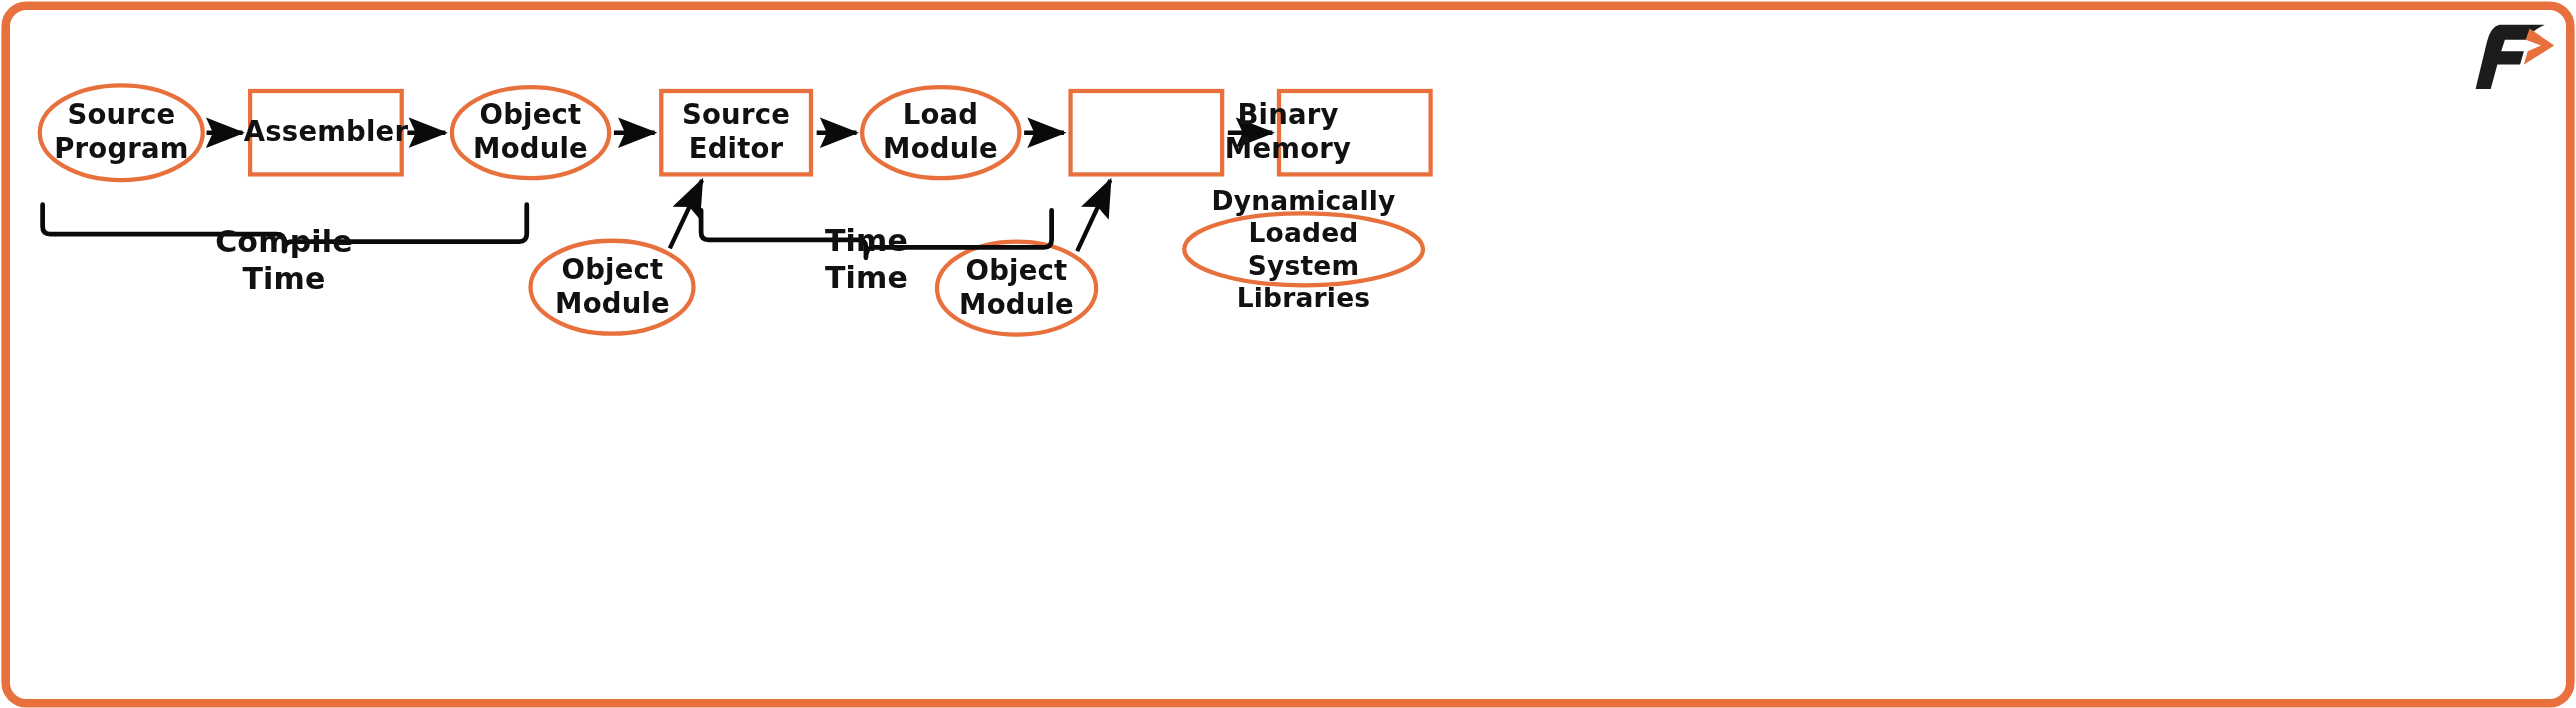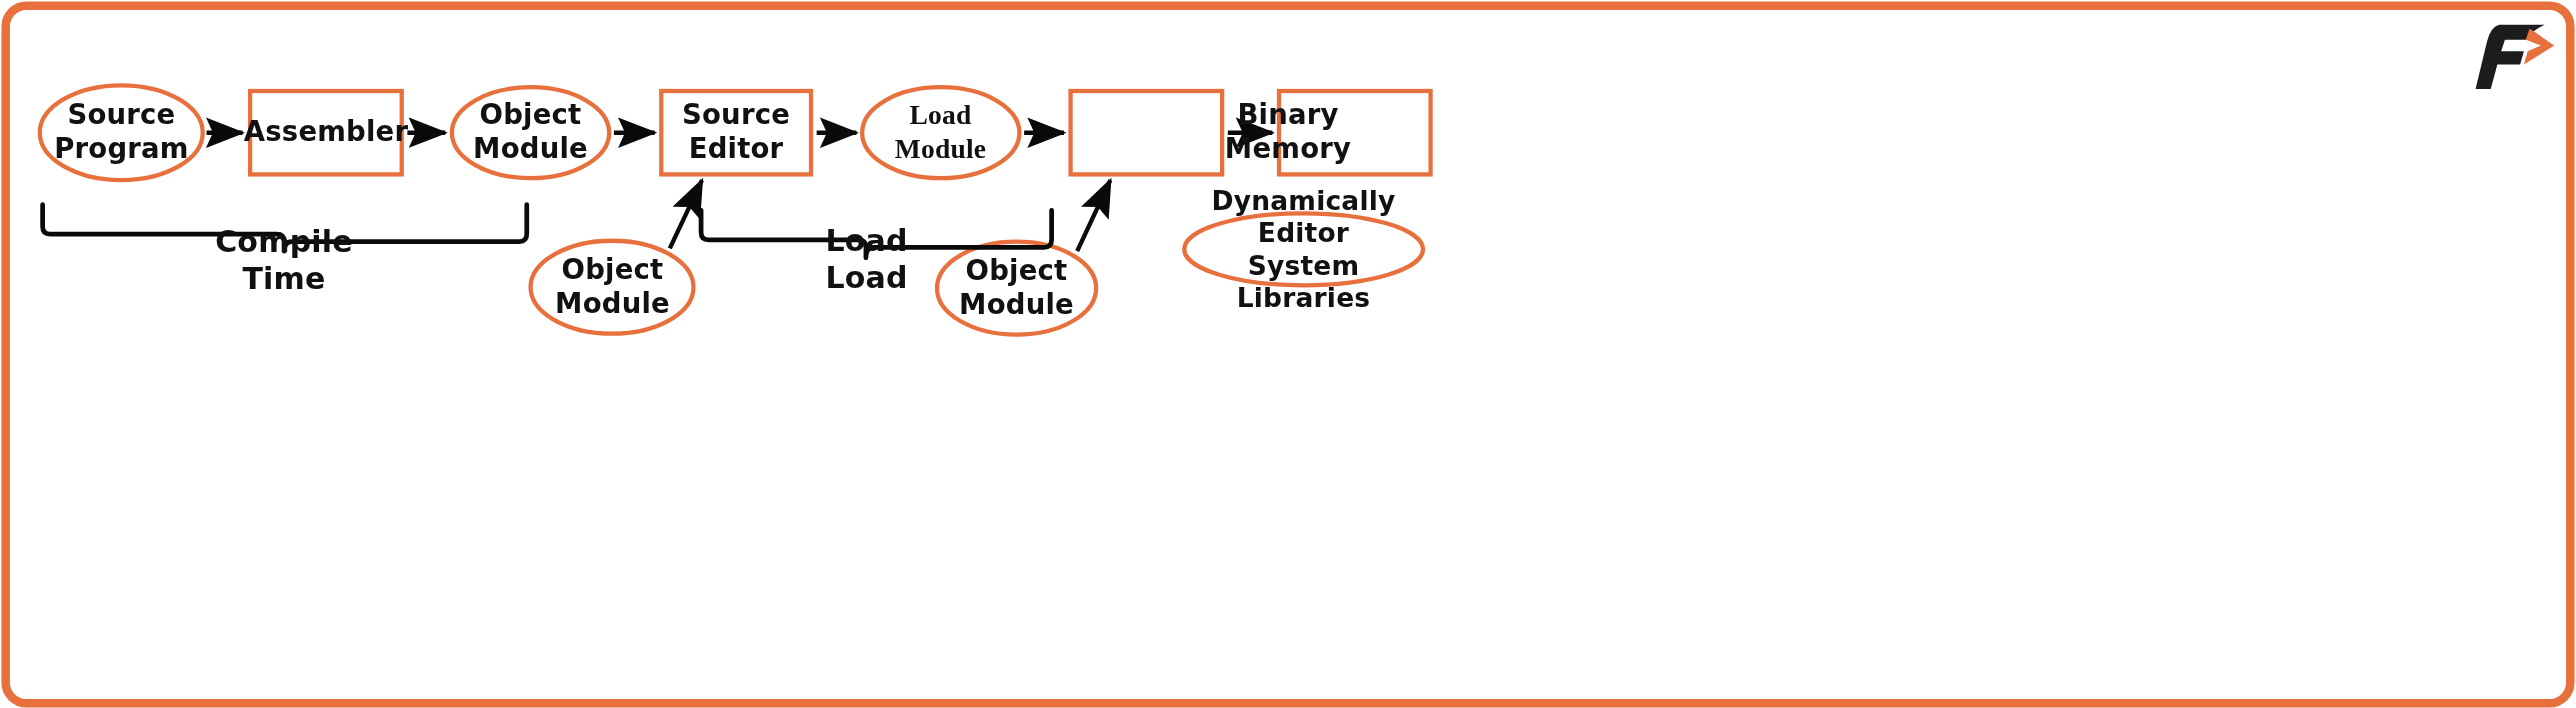--- a/index.html
+++ b/index.html
@@ -124,34 +124,34 @@
 Program</div>
 
   <div class="node-label size-main" style="left:250px; top:100px; width:152px; height:64px;">Assembler</div>
 
   <div class="node-label size-main" style="left:452px; top:100px; width:157px; height:64px;">Object
 Module</div>
 
   <div class="node-label size-main" style="left:661px; top:100px; width:150px; height:64px;">Source
 Editor</div>
 
-  <div class="node-label size-main" style="left:862px; top:100px; width:157px; height:64px;font-family:Liberation Serif, serif;">Load
+  <div class="node-label size-main" style="left:862px; top:100px; width:157px; height:64px;">Load
 Module</div>
 
 
   <div class="node-label size-main" style="left:1212px; top:100px; width:152px; height:64px;">Binary
 Memory</div>
 
   <div class="node-label size-main" style="left:531px; top:255px; width:163px; height:64px;">Object
 Module</div>
 
   <div class="node-label size-main" style="left:937px; top:256px; width:159px; height:64px;">Object
 Module</div>
 
-  <div class="node-label size-dyn" style="left:1184px; top:218px; width:239px; height:63px;">Dynamically Editor
+  <div class="node-label size-dyn" style="left:1184px; top:218px; width:239px; height:63px;">Dynamically Loaded
 System Libraries</div>
 
   <div class="node-label size-brace" style="left:180px; top:244px; width:208px; height:34px;">Compile Time</div>
 
-  <div class="node-label size-brace" style="left:781px; top:243px; width:171px; height:34px;">Load Load</div>
+  <div class="node-label size-brace" style="left:781px; top:243px; width:171px; height:34px;">Time Time</div>
 
 </div>
 
 
 </body></html>

